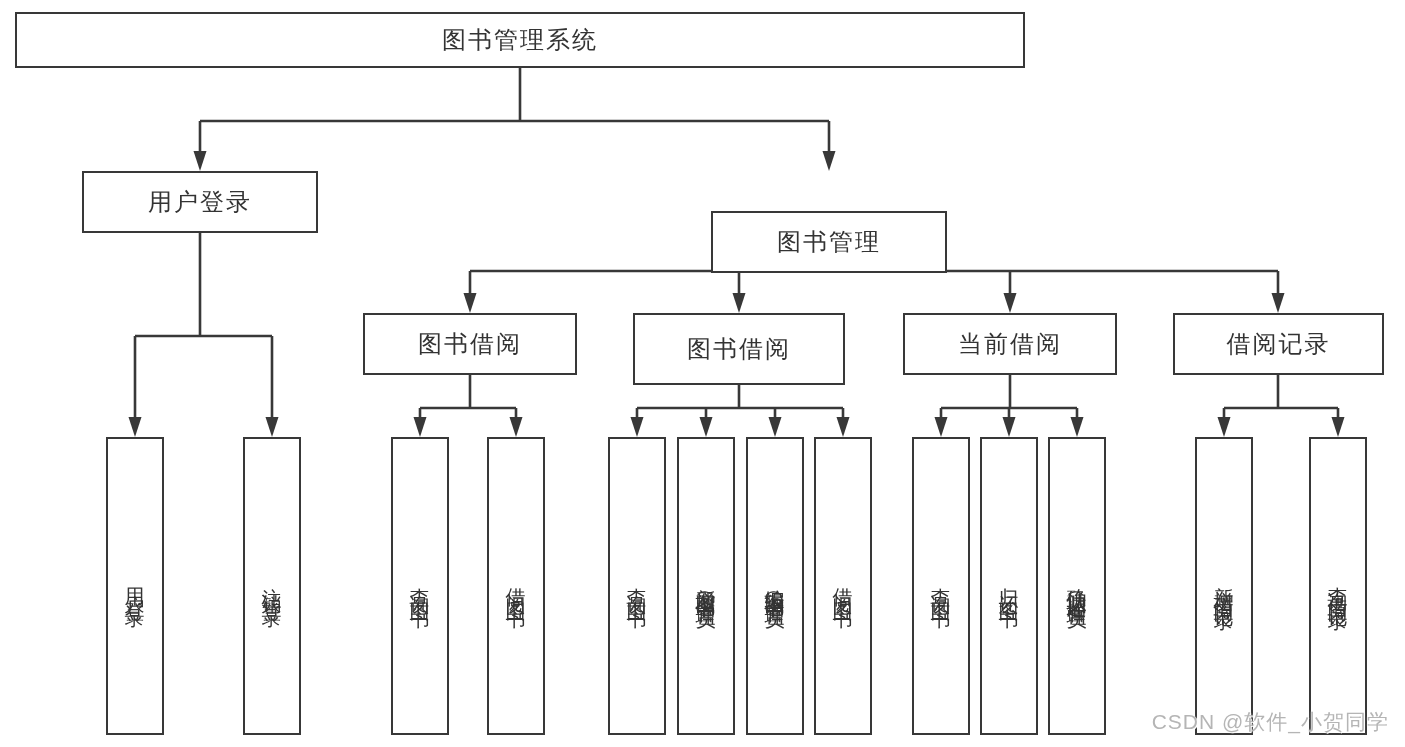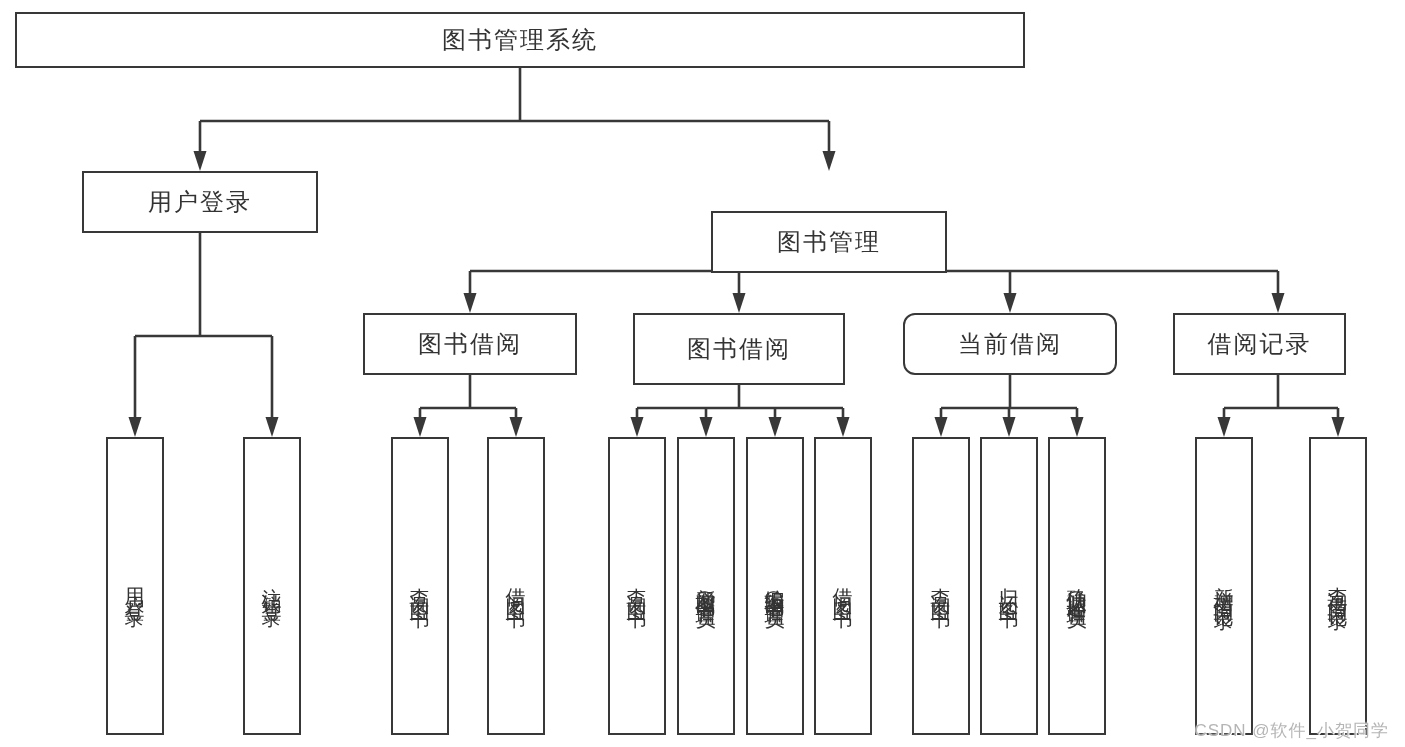--- a/index.html
+++ b/index.html
@@ -41,22 +41,22 @@
   .vbox span {
     writing-mode: vertical-rl;
     text-orientation: mixed;
     font-size: 20px;
     letter-spacing: 7px;
     line-height: 1;
   }
   .watermark {
     position: absolute;
     right: 16px;
-    bottom: 5px;
-    font-size: 17px;
+    bottom: 11px;
+    font-size: 21px;
     color: #b5b5b5;
     letter-spacing: 1px;
     text-shadow: 0 0 2px #ffffff, 1px 1px 0 #ffffff;
     white-space: nowrap;
   }
 </style>
 </head>
 <body>
 
 <div class="canvas">
@@ -111,24 +111,24 @@
   <div class="node hbox" style="left:711px; top:171px; width:236px; height:62px;margin-top:40px;">
     <span>图书管理</span>
   </div>
 
   <div class="node hbox" style="left:363px; top:313px; width:214px; height:62px;">
     <span>图书借阅</span>
   </div>
   <div class="node hbox" style="left:633px; top:313px; width:212px; height:72px;text-align:center;">
     <span>图书借阅</span>
   </div>
-  <div class="node hbox" style="left:903px; top:313px; width:214px; height:62px;border-radius:12px;">
+  <div class="node hbox" style="left:903px; top:313px; width:214px; height:62px;">
     <span>当前借阅</span>
   </div>
-  <div class="node hbox" style="left:1173px; top:313px; width:173px; height:62px;justify-content:center;">
+  <div class="node hbox" style="left:1173px; top:313px; width:211px; height:62px;justify-content:center;">
     <span>借阅记录</span>
   </div>
 
   <div class="node vbox" style="left:106px; top:437px; width:58px; height:298px;">
     <span>用户登录</span>
   </div>
   <div class="node vbox" style="left:243px; top:437px; width:58px; height:298px;">
     <span>注销登录</span>
   </div>
 

